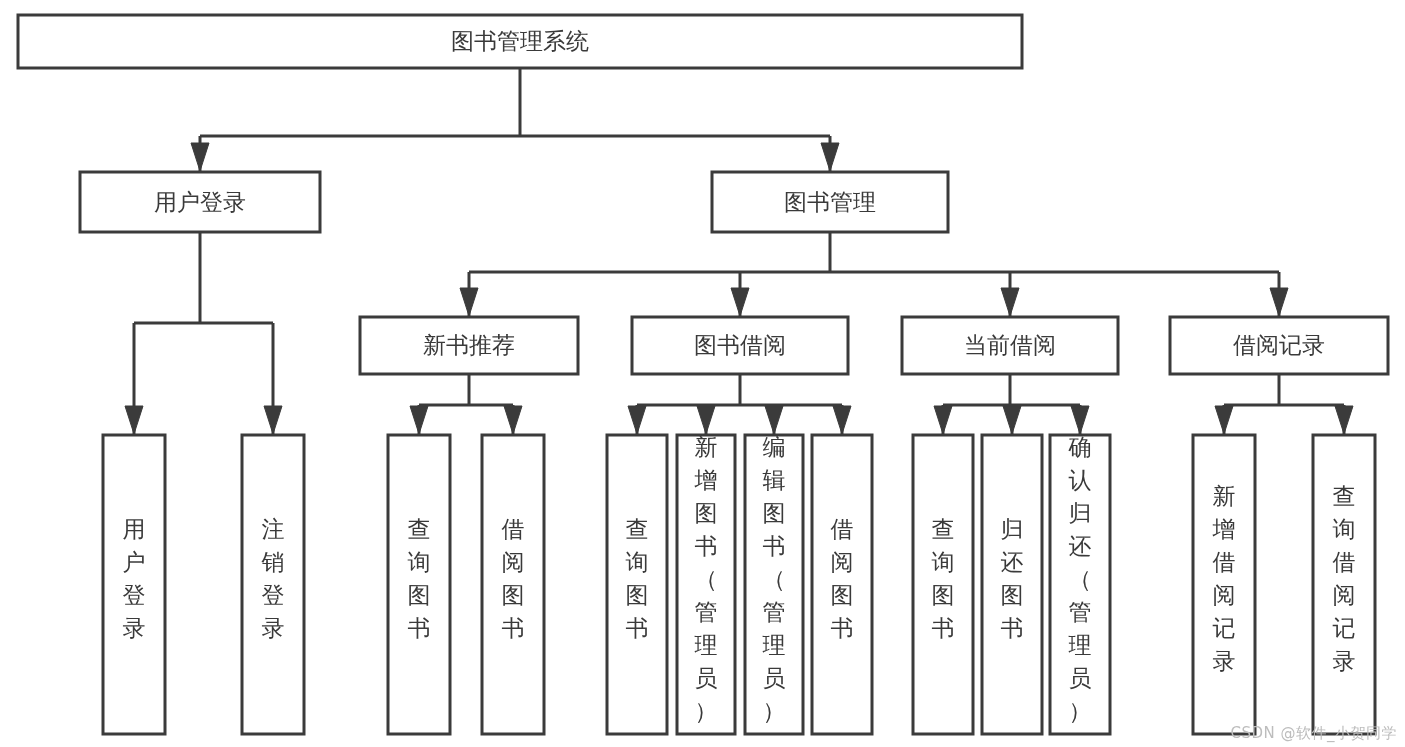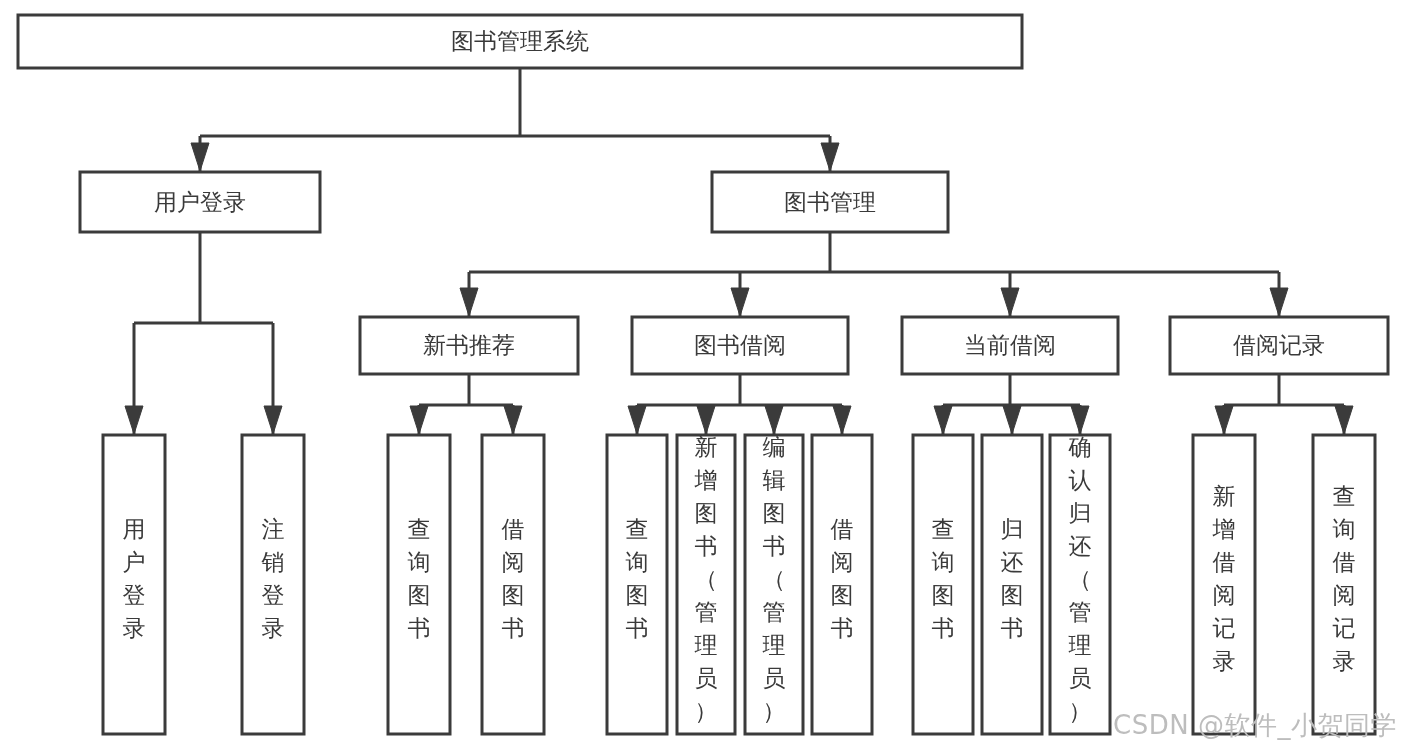--- a/index.html
+++ b/index.html
@@ -52,21 +52,21 @@
   .arrow-head {
     fill: #3b3b3b;
     stroke: #3b3b3b;
     stroke-width: 1;
   }
   .watermark-text {
     position: absolute;
     right: 8px;
     bottom: 4px;
     font-family: "DejaVu Sans", "Liberation Sans", sans-serif;
-    font-size: 26px;
+    font-size: 15px;
     color: #bdbdbd;
     white-space: nowrap;
     letter-spacing: 0.5px;
   }
 </style>
 </head>
 <body>
 
 <div id="diagram-root">
   <svg id="tree-svg" viewBox="0 0 1405 747" xmlns="http://www.w3.org/2000/svg">

